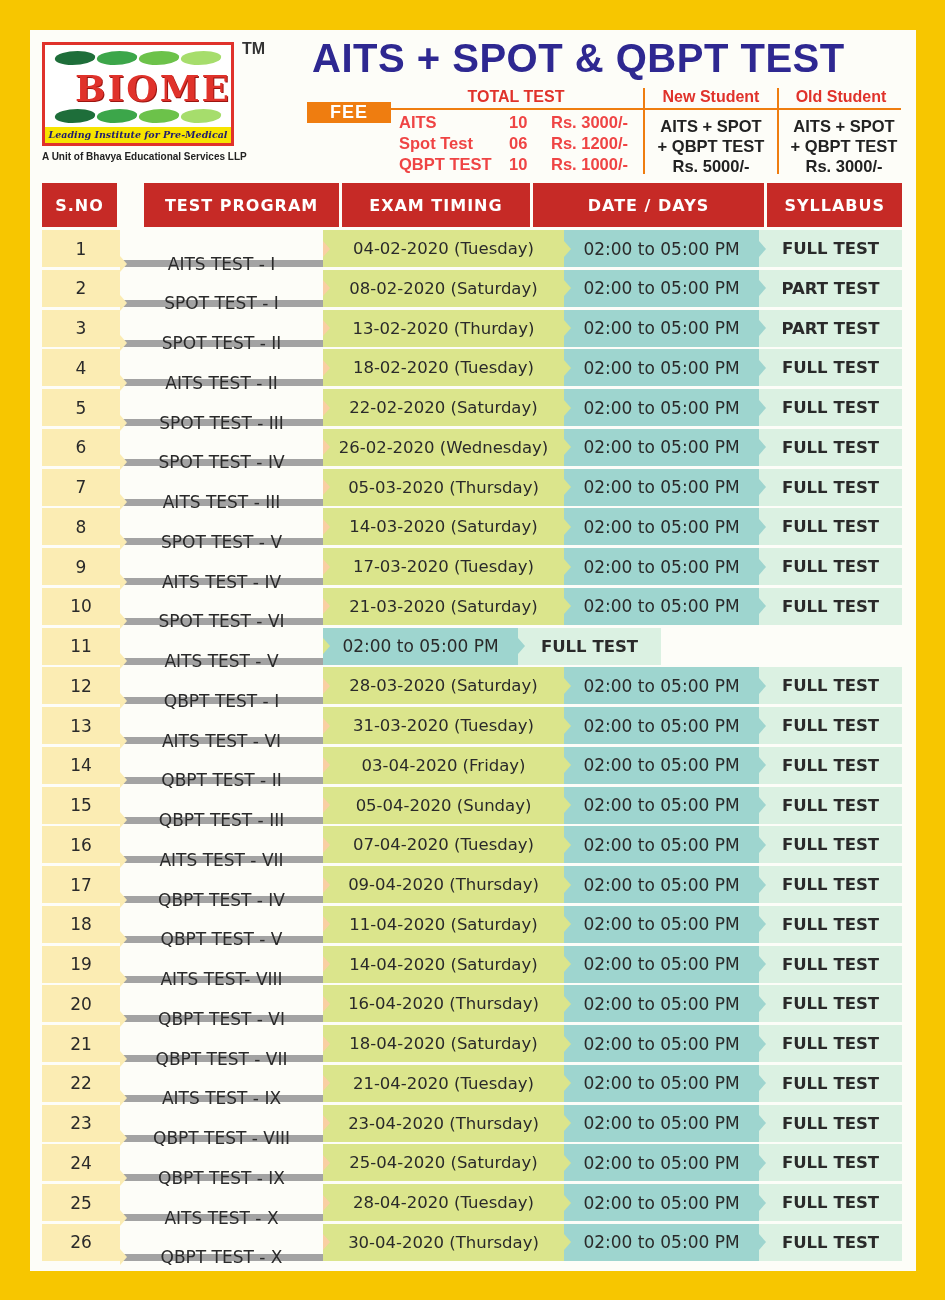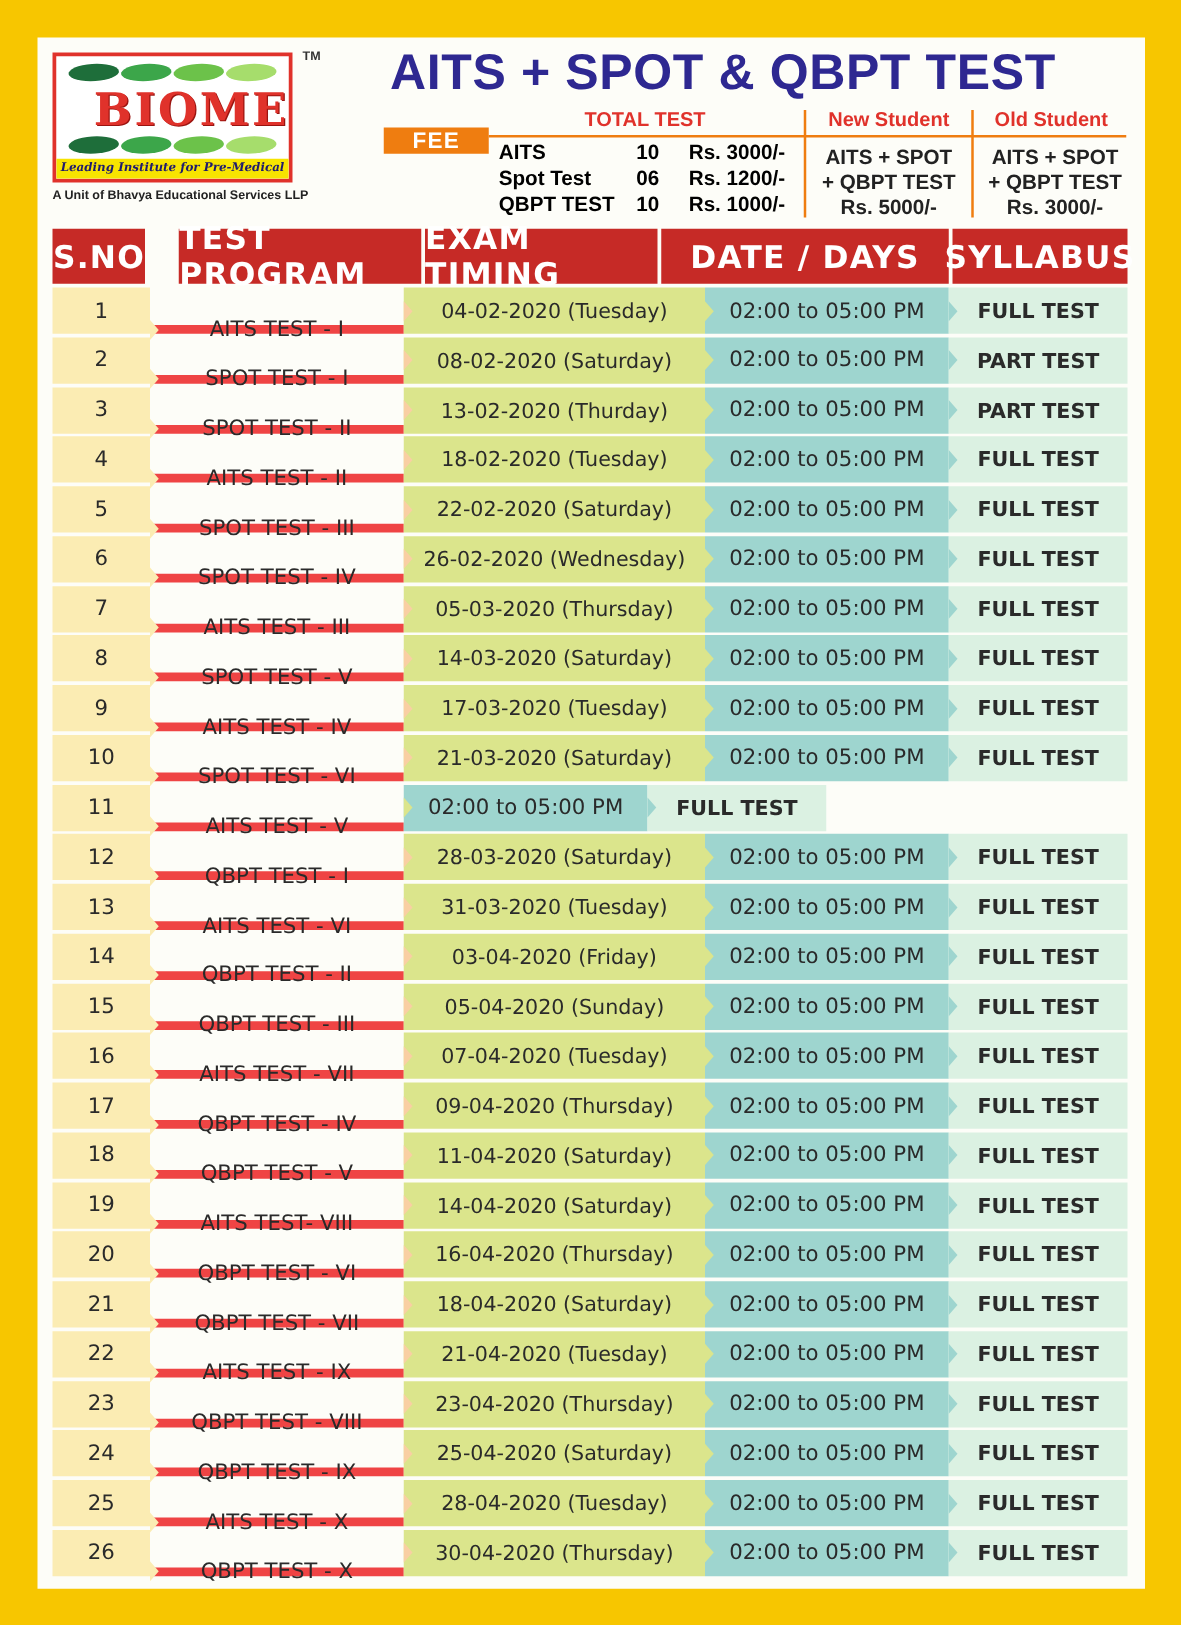--- a/index.html
+++ b/index.html
@@ -50,21 +50,21 @@
     height: 16px;
     background: #f7e400;
     color: #1f1b6e;
     font-family: "DejaVu Serif", serif;
     font-style: italic; font-weight: bold;
     font-size: 9.5px;
     text-align: center; line-height: 16px;
   }
   .tm {
     position: absolute; left: 212px; top: 10px;
-    font-size: 10px; font-weight: bold; color: #333;
+    font-size: 16px; font-weight: bold; color: #333;
   }
   .unit {
     position: absolute; left: 12px; top: 121px;
     font-size: 10px; font-weight: bold; color: #222;
   }
   .main-title {
     position: absolute; left: 282px; top: 6px;
     font-size: 40px; font-weight: bold; color: #2e2891;
     letter-spacing: 0.5px;
   }
@@ -85,55 +85,55 @@
   .fee-h {
     position: absolute; top: 0;
     color: #e0322b; font-weight: bold; font-size: 16px;
     text-align: center;
   }
   .fee-vline {
     position: absolute; width: 1.5px; background: #ef7d10;
   }
   .fee-list {
     position: absolute; left: 369px; top: 82px;
-    font-size: 16.5px; font-weight: bold; color: #000000;
+    font-size: 16.5px; font-weight: bold; color: #ef4444;
   }
   .fee-line { display: flex; height: 21px; line-height: 21px; }
   .fee-line .n { width: 110px; }
   .fee-line .c { width: 42px; }
   .fee-line .p { width: 100px; }
   .pkg {
     position: absolute; top: 86px;
     font-size: 16.5px; font-weight: bold; color: #222;
     text-align: center; line-height: 20px;
   }
   
   .table {
     position: absolute; left: 12px; top: 153px;
     width: 860px;
   }
   .hrow { display: flex; height: 44px; margin-bottom: 3px; }
   .hcell {
     background: #c62a26; color: #fff;
-    font-weight: bold; font-size: 25px;
+    font-weight: bold; font-size: 16px;
     display: flex; align-items: center; justify-content: center;
     margin-right: 3px;
     letter-spacing: 1px;
     font-family: "DejaVu Sans", sans-serif;
   }
   .row { display: flex; height: 37px; margin-bottom: 2.75px; }
   .cell {
     display: flex; align-items: center; justify-content: center;
     font-size: 17px; color: #2a2a2a;
     font-family: "DejaVu Sans", sans-serif;
     position: relative;
     white-space: nowrap;
   }
   .c-sno { width: 78px; background: #fbecb3; }
-  .c-prog { width: 203px; background: #ef4444; margin-top: 30px; }
+  .c-prog { width: 203px; background: #a3a3a3; margin-top: 30px; }
   .c-date { width: 241px; background: #dbe58c; }
   .c-time { width: 195px; background: #9ed5cf; }
   .c-syl  { width: 143px; background: #dbf1e2; }
   .w-sno { width: 78px; } .w-prog { width: 203px; margin-left: 24px; } .w-date { width: 241px; } .w-time { width: 195px; } .w-syl { width: 140px; margin-right: 0 !important; }
   .arrow::before {
     content: ""; position: absolute; left: 0; top: 50%;
     transform: translateY(-50%);
     border-top: 8px solid transparent;
     border-bottom: 8px solid transparent;
     border-left: 7px solid var(--prev);

